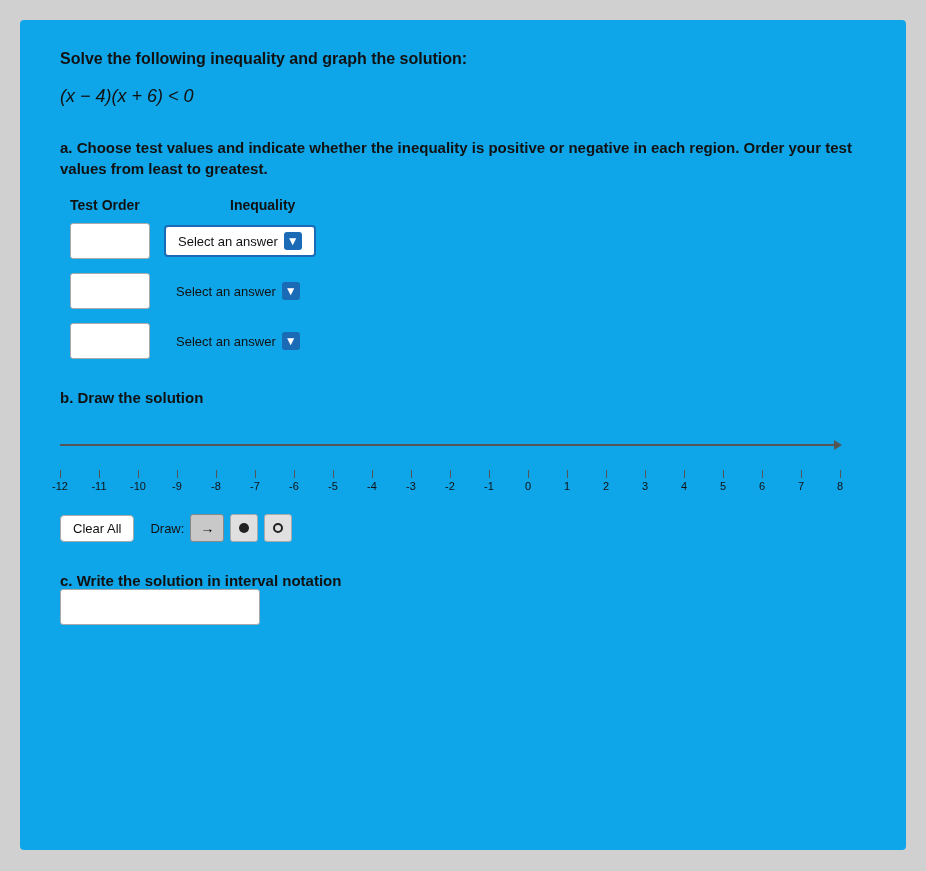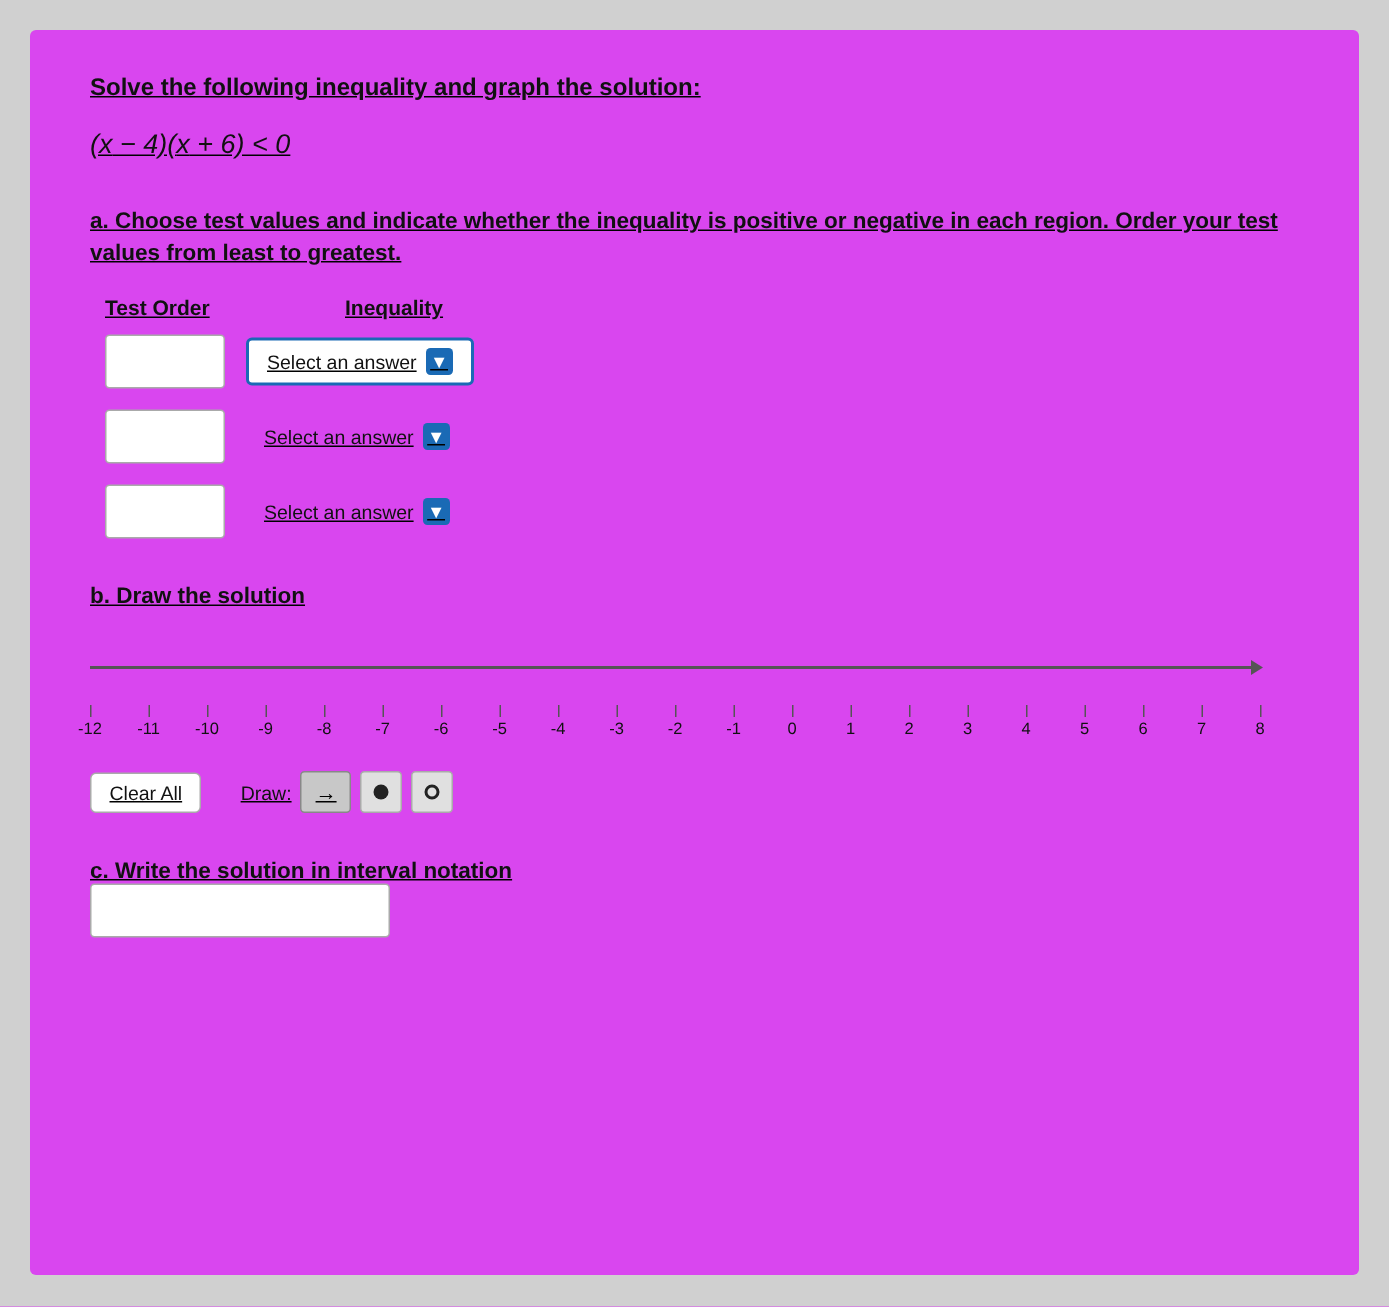--- a/index.html
+++ b/index.html
@@ -6,26 +6,25 @@
     body {
       background: #d0d0d0;
       font-family: Arial, sans-serif;
       display: flex;
       justify-content: center;
       align-items: flex-start;
       min-height: 871px;
       padding: 20px;
     }
     .page {
-      background: #d946ef;
+      background: #0ea5e9;
       width: 906px;
       min-height: 830px;
       padding: 30px 40px;
       border-radius: 4px;
-      text-decoration: underline;
     }
     .main-title {
       font-size: 16px;
       font-weight: bold;
       color: #111;
       margin-bottom: 18px;
     }
     .equation {
       text-align: left;
       font-size: 18px;
@@ -165,21 +164,21 @@
       border: 1.5px solid #aaa;
       border-radius: 4px;
       background: #fff;
       font-size: 13px;
       cursor: pointer;
       color: #111;
     }
     .draw-label {
       font-size: 13px;
       color: #111;
-      margin-left: 20px;
+      margin-left: 10px;
     }
     .draw-tool-btn {
       width: 34px;
       height: 28px;
       border: 1.5px solid #aaa;
       border-radius: 3px;
       background: #e0e0e0;
       display: flex;
       align-items: center;
       justify-content: center;

